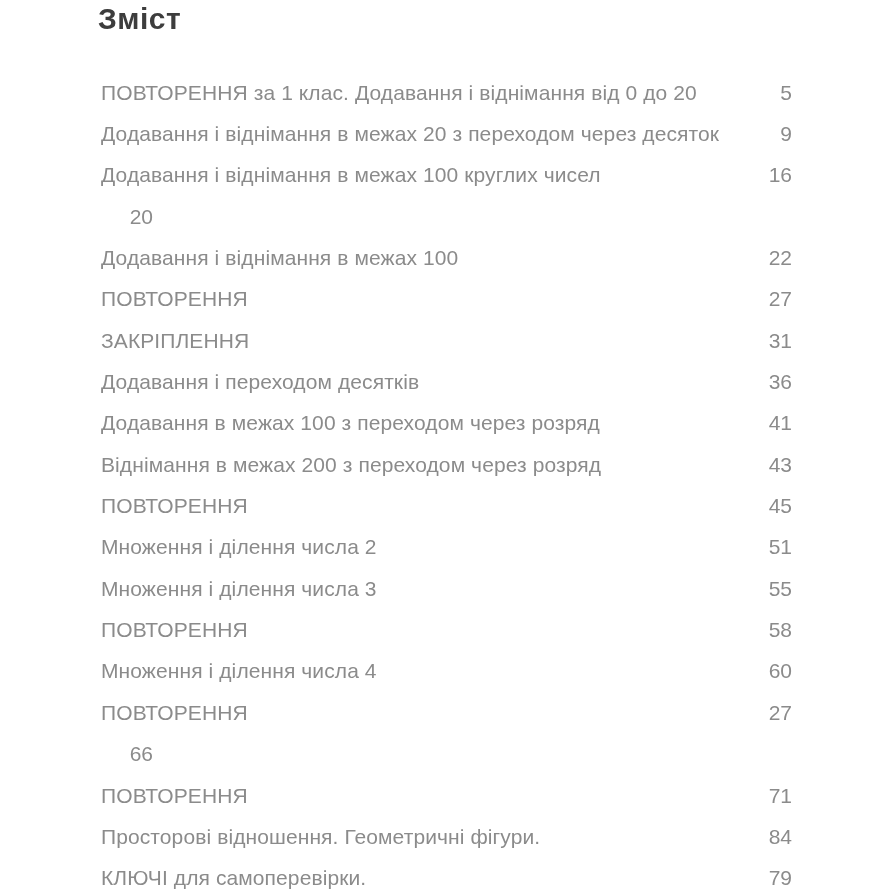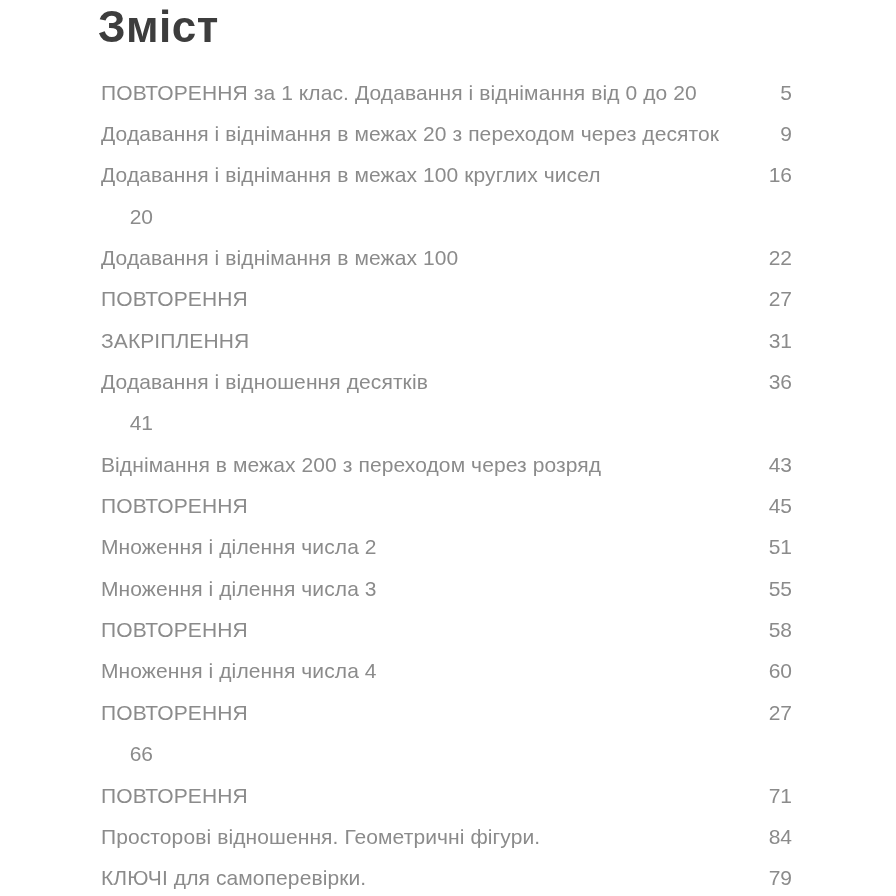--- a/index.html
+++ b/index.html
@@ -17,21 +17,21 @@
   .page {
     position: absolute;
     inset: 0;
     background: #ffffff;
   }
   .toc-title {
     position: absolute;
     left: 98px;
     top: 1px;
     margin: 0;
-    font-size: 44px;
+    font-size: 30px;
     line-height: 1.2;
     font-weight: 700;
     letter-spacing: 0.5px;
     color: var(--title-color, #3d3d3d);
     text-align: right;
   }
   .toc-list {
     position: absolute;
     left: 101px;
     right: 104px;
@@ -97,25 +97,26 @@
     <span class="label">ПОВТОРЕННЯ</span>
     <span class="page-num">27</span>
   </div>
 
   <div class="toc-row">
     <span class="label">ЗАКРІПЛЕННЯ</span>
     <span class="page-num">31</span>
   </div>
 
   <div class="toc-row">
-    <span class="label">Додавання і відношення десятків</span>
+    <span class="label">Додавання і переходом десятків</span>
     <span class="page-num">36</span>
   </div>
 
   <div class="toc-row">
+    <span class="label">Додавання в межах 100 з переходом через розряд</span>
     <span class="page-num">41</span>
   </div>
 
   <div class="toc-row">
     <span class="label">Віднімання в межах 200 з переходом через розряд</span>
     <span class="page-num">43</span>
   </div>
 
   <div class="toc-row">
     <span class="label">ПОВТОРЕННЯ</span>

